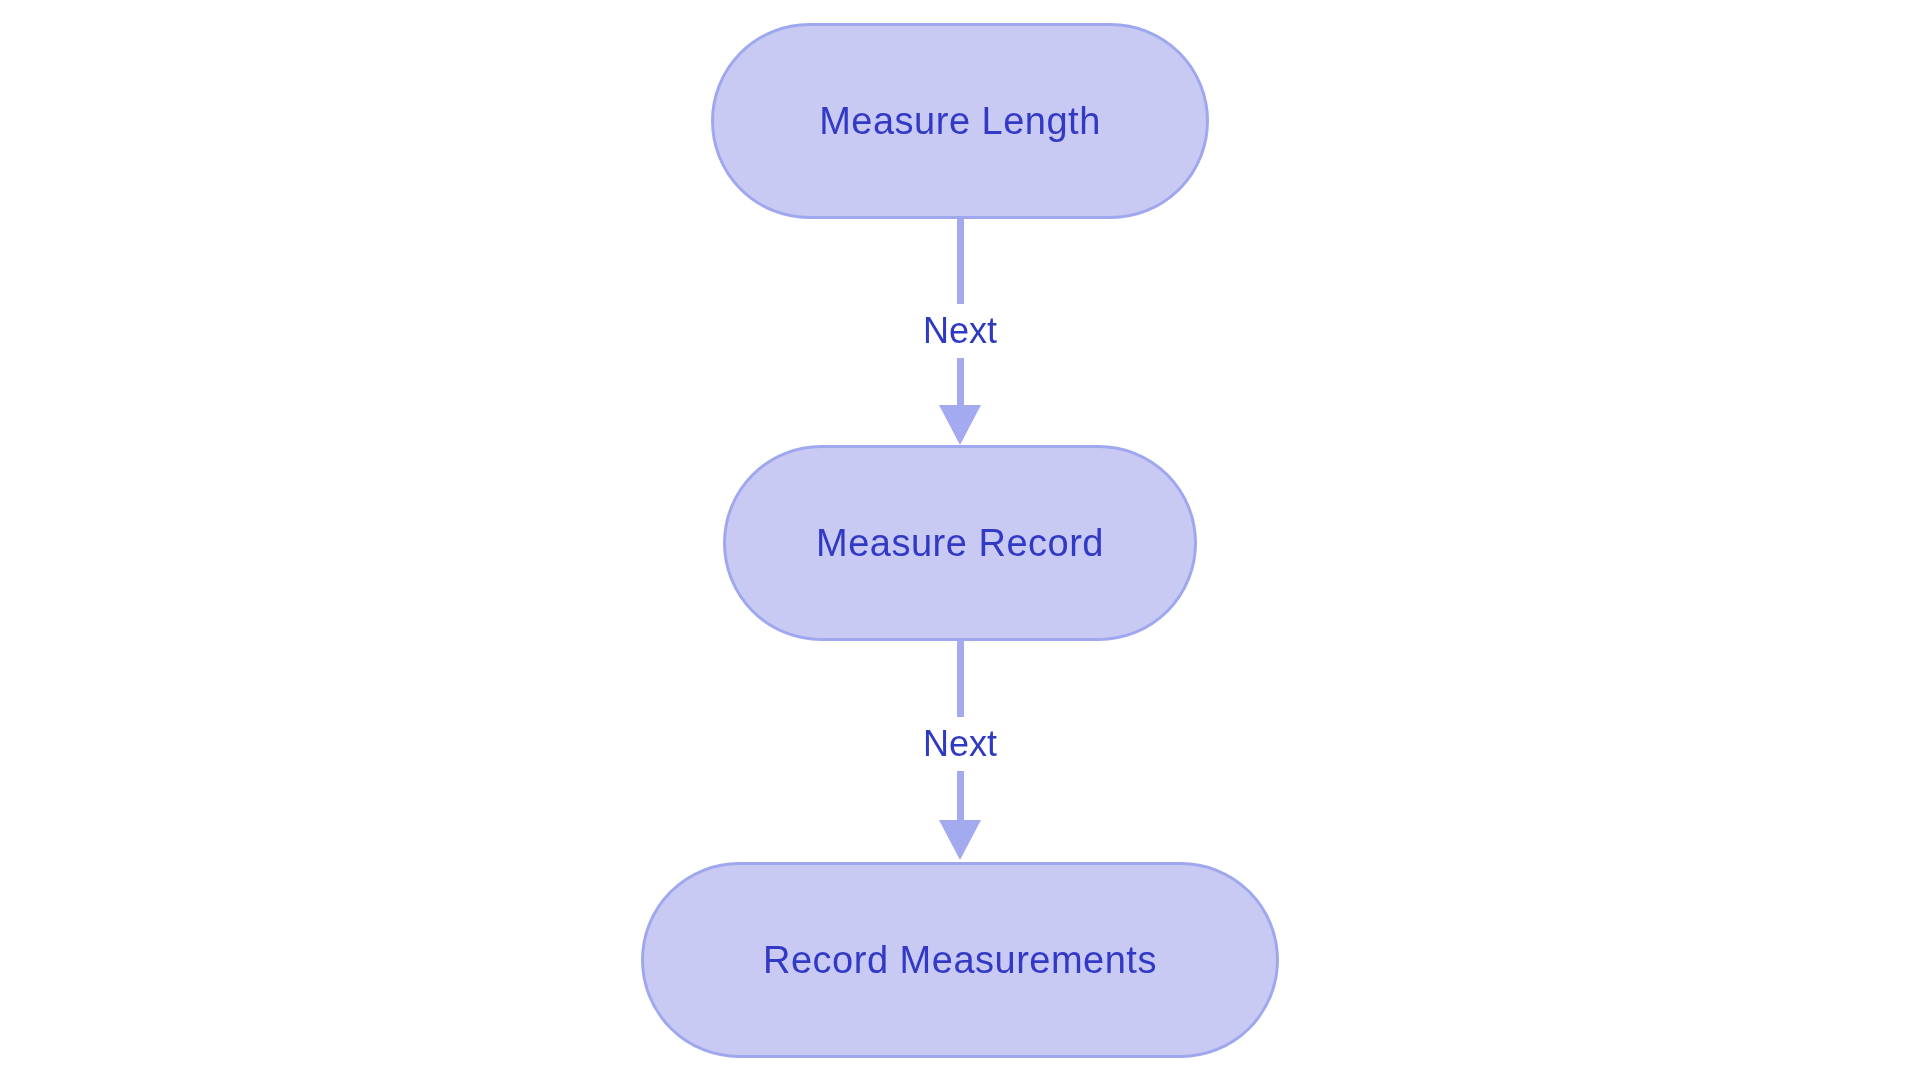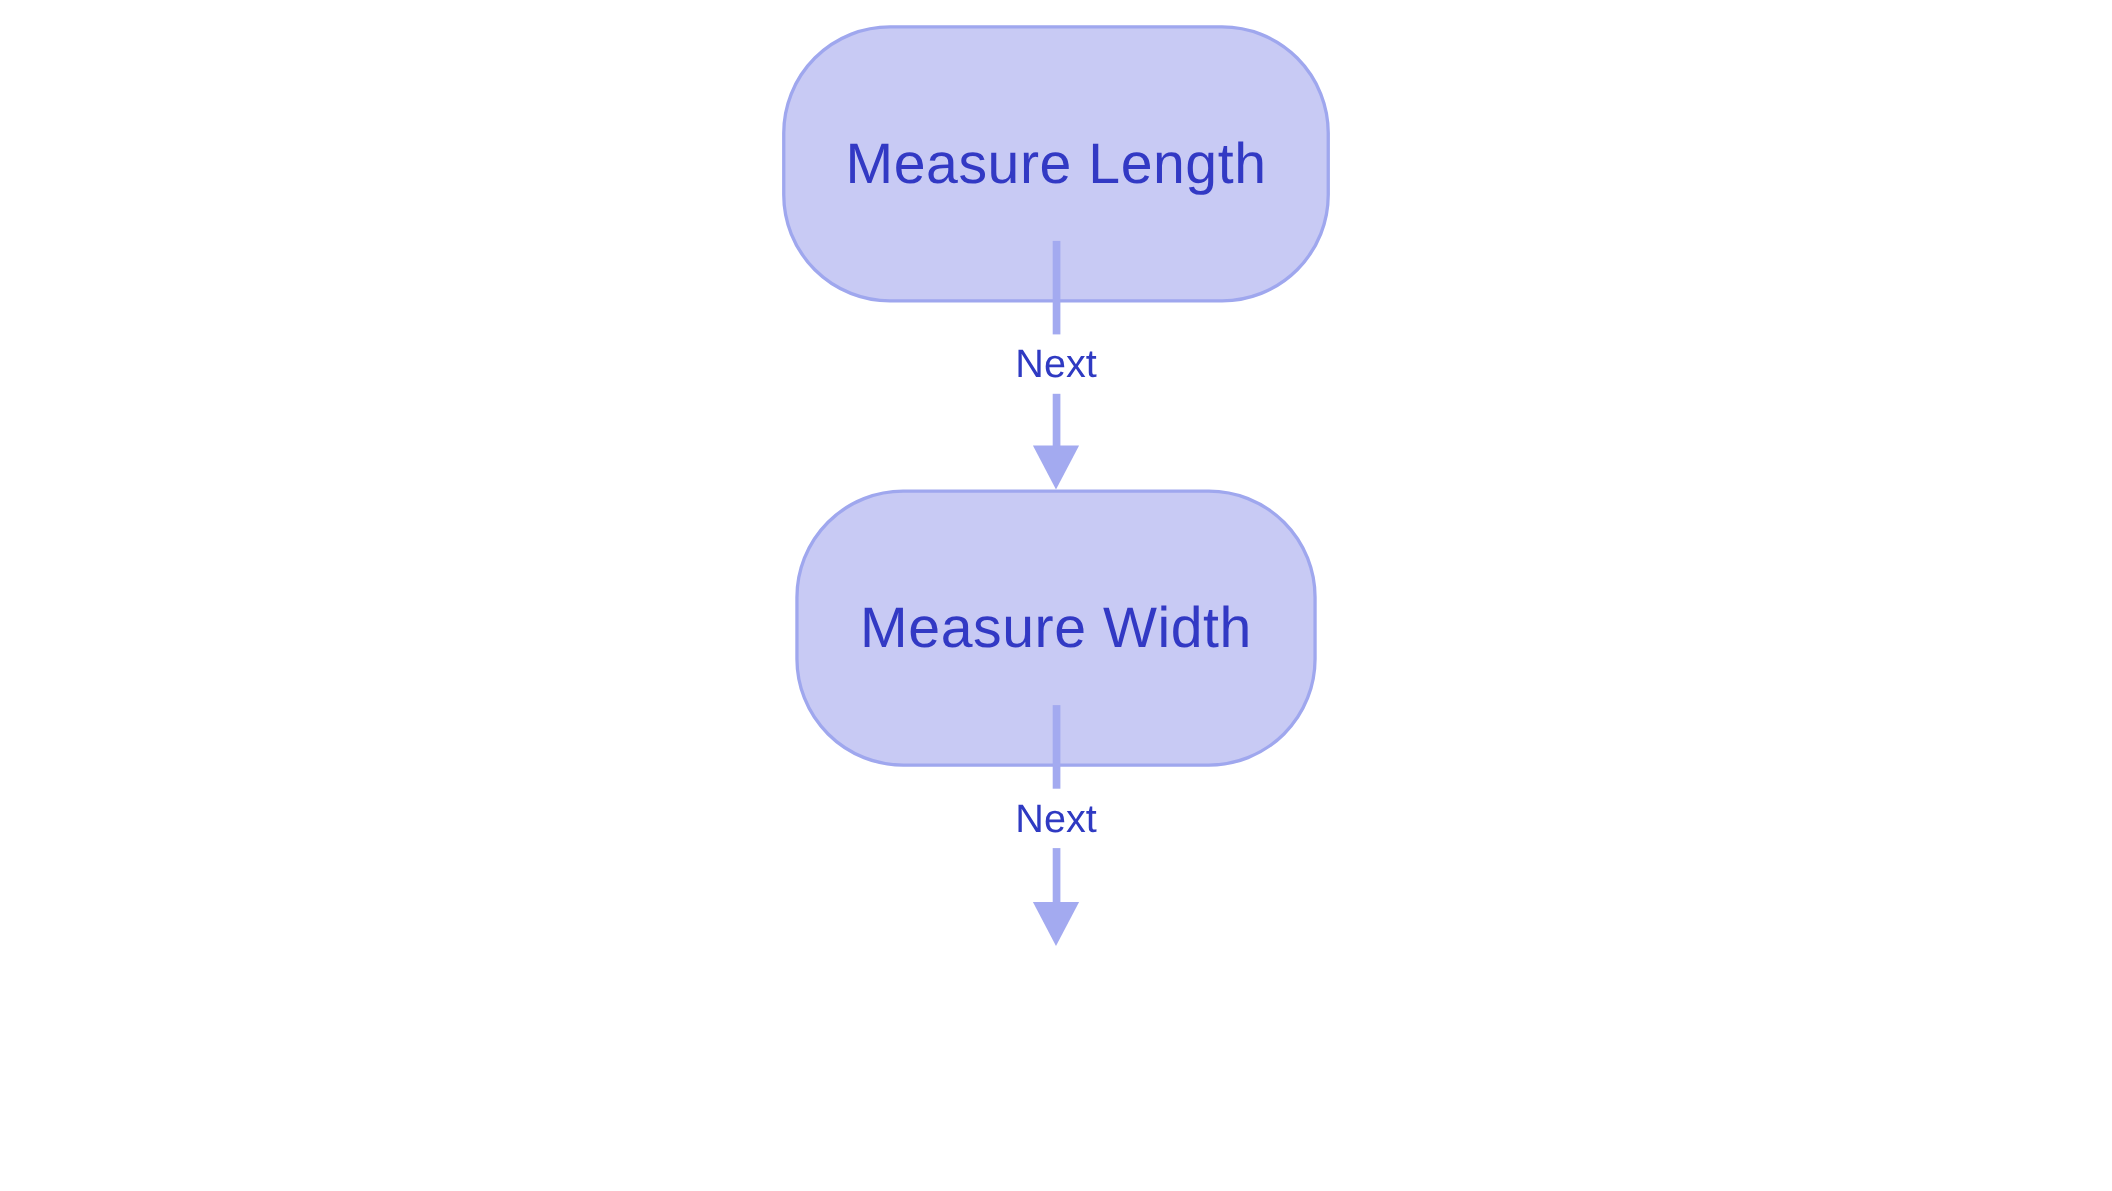--- a/index.html
+++ b/index.html
@@ -17,28 +17,28 @@
   }
   .canvas {
     position: relative;
     width: 1920px;
     height: 1083px;
     background: var(--canvas-bg);
     overflow: hidden;
   }
   .node {
     position: absolute;
-    height: 252px;
+    height: 196px;
     border-radius: 98px;
     background: var(--node-fill);
     border: 3px solid var(--node-border);
     display: flex;
     align-items: center;
     justify-content: center;
-    font-size: 52px;
+    font-size: 38px;
     color: var(--node-text);
     letter-spacing: 0.5px;
     white-space: nowrap;
   }
   .node-1 { left: 711px; top: 23px;  width: 498px; }
   .node-2 { left: 723px; top: 445px; width: 474px; }
   .node-3 { left: 641px; top: 862px; width: 638px; }
 
   .edge-line {
     position: absolute;
@@ -81,21 +81,24 @@
 
   <div class="node node-1">
     <span>Measure Length</span>
   </div>
 
   <div class="edge-line edge-line-1"></div>
   <div class="arrowhead arrowhead-1"></div>
   <div class="edge-label edge-label-1">Next</div>
 
   <div class="node node-2">
-    <span>Measure Width</span>
+    <span>Measure Record</span>
   </div>
 
   <div class="edge-line edge-line-2"></div>
   <div class="arrowhead arrowhead-2"></div>
   <div class="edge-label edge-label-2">Next</div>
 
+  <div class="node node-3">
+    <span>Record Measurements</span>
+  </div>
 
 </div>
 
 </body></html>

